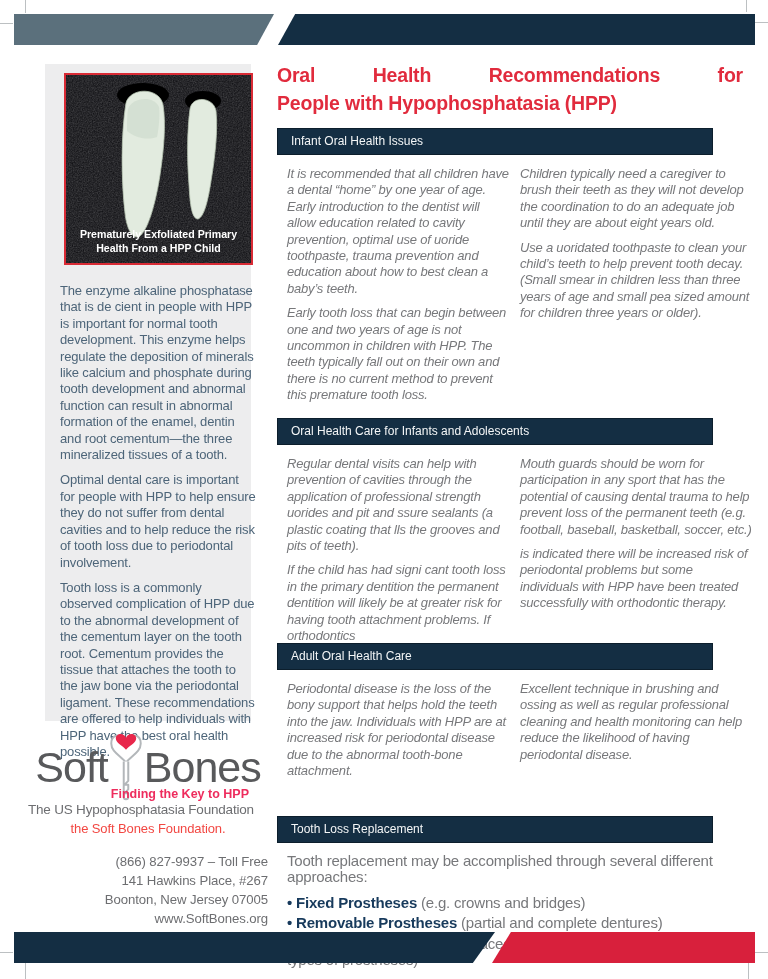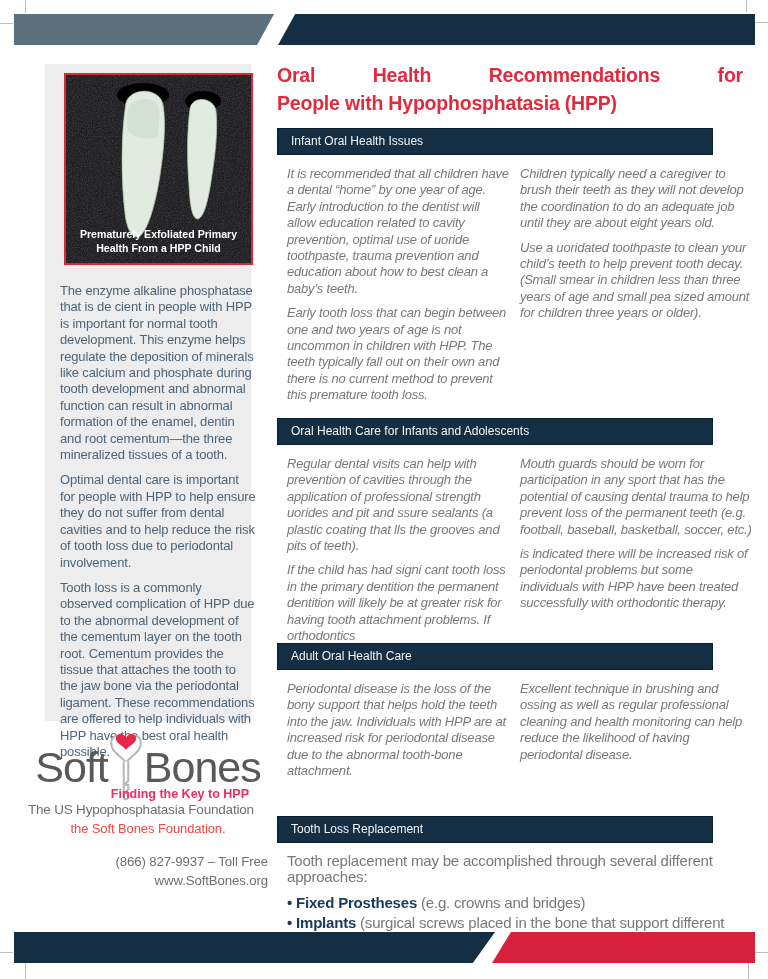--- a/index.html
+++ b/index.html
@@ -116,20 +116,22 @@
 </div>
 <div class="abs logo-tagline">Finding the Key to HPP</div>
 <div class="abs logo-subtitle">The US Hypophosphatasia Foundation</div>
 
 <div class="abs contact-callout">
   <div>the Soft Bones Foundation.</div>
 </div>
 
 <div class="abs contact-block">
   <div>(866) 827-9937 – Toll Free</div>
+  <div>141 Hawkins Place, #267</div>
+  <div>Boonton, New Jersey 07005</div>
   <div>www.SoftBones.org</div>
 </div>
 
 <div class="abs page-title">
   <div class="l1">Oral Health Recommendations for</div>
   <div class="l2">People with Hypophosphatasia (HPP)</div>
 </div>
 
 <div class="section" style="top:128px;">
   <div class="sec-bar">Infant Oral Health Issues</div>
@@ -170,19 +172,20 @@
     </div>
   </div>
 </div>
 
 <div class="section" style="top:788px;margin-top:28px;">
   <div class="sec-bar">Tooth Loss Replacement</div>
   <div class="sec-body">
     <p class="intro">Tooth replacement may be accomplished through several different approaches:</p>
     <div class="bullet-list">
       <div class="bullet-item"><span class="b">•</span> <span class="term">Fixed Prostheses</span><span> (e.g. crowns and bridges)</span></div>
+      <div class="bullet-item"><span class="b">•</span> <span class="term">Removable Prostheses</span><span> (partial and complete dentures)</span></div>
       <div class="bullet-item"><span class="b">•</span> <span class="term">Implants</span><span> (surgical screws placed in the bone that support different types of prostheses)</span></div>
     </div>
   </div>
 </div>
 
 <div class="bar bar-bot-navy"></div>
 <div class="bar bar-bot-red"></div>
 
 </body></html>

